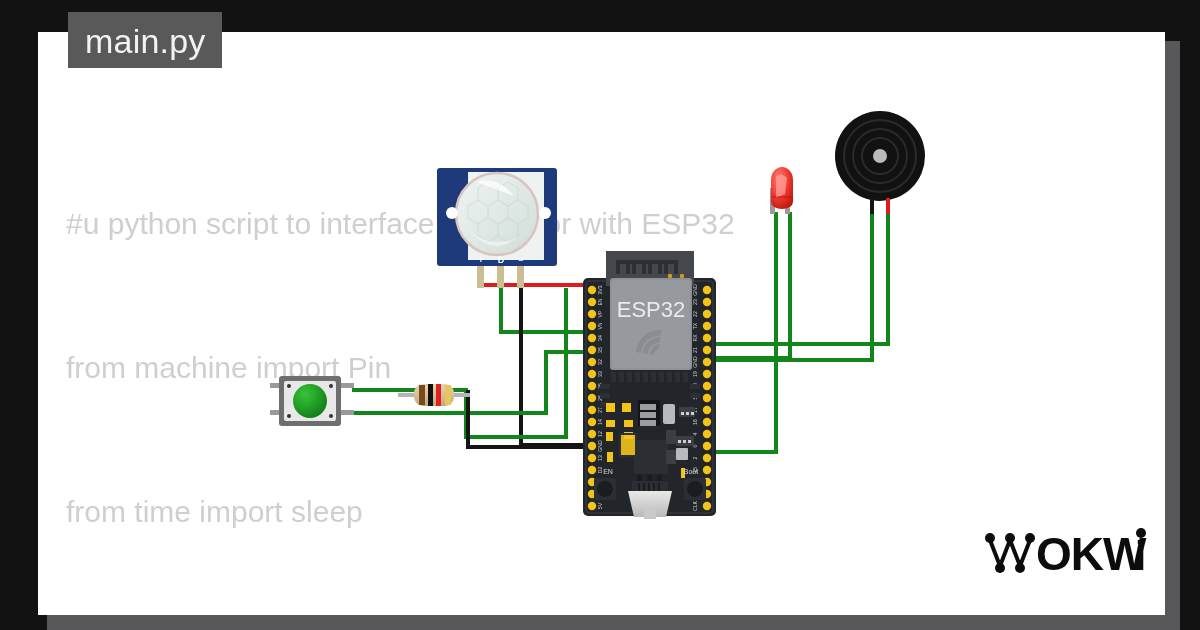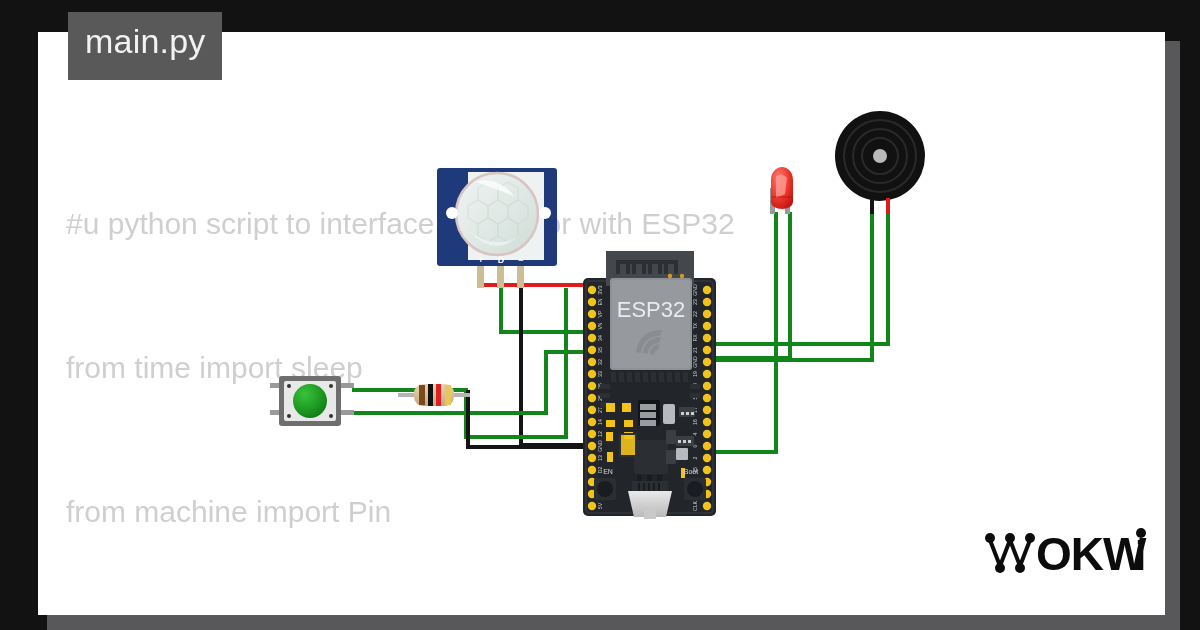--- a/index.html
+++ b/index.html
@@ -18,21 +18,21 @@
   .white-panel{
     position:absolute;left:38px;top:32px;width:1127px;height:583px;
     background:#ffffff;overflow:hidden;
   }
 
   
   .file-tab{
     position:absolute;left:68px;top:12px;
     background:#595959;color:#f2f2f2;
     font-size:34px;line-height:1;
-    padding:12px 17px 22px 17px;
+    padding:12px 17px 10px 17px;
     letter-spacing:.2px;
     z-index:40;
   }
 
   
   .code{
     position:absolute;left:66px;top:104px;width:860px;
     color:#cfcfcf;
     font-size:30px;line-height:48px;
     white-space:pre;
@@ -48,22 +48,22 @@
 
 <div class="stage">
 
   <div class="shadow-panel"></div>
   <div class="white-panel"></div>
 
   <div class="file-tab">main.py</div>
 
   <div class="code">
     <span class="ln">#u python script to interface IR sensor with ESP32</span>
+    <span class="ln">from machine import Pin</span>
     <span class="ln">from time import sleep</span>
-    <span class="ln">from machine import Pin</span>
     
     
     
     
     
     
     
   </div>
 
   <svg class="circuit" viewBox="0 0 1200 630">

